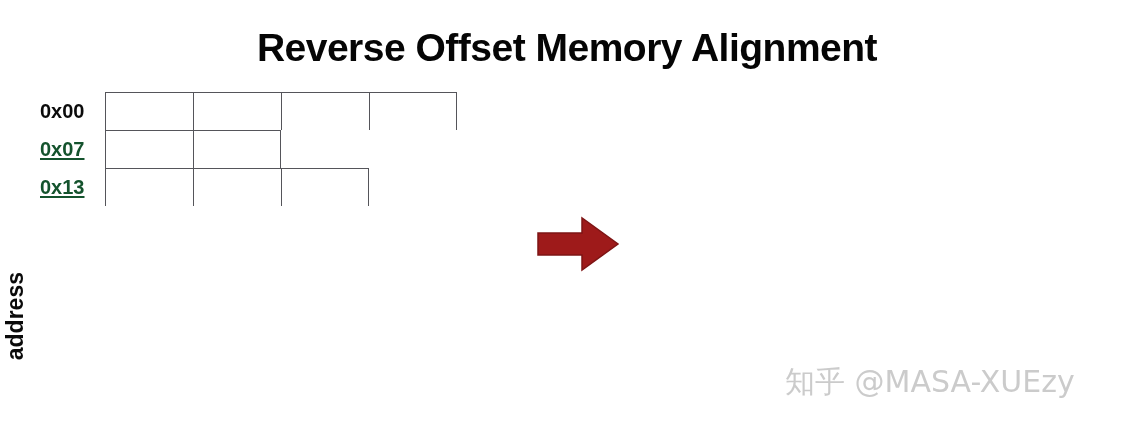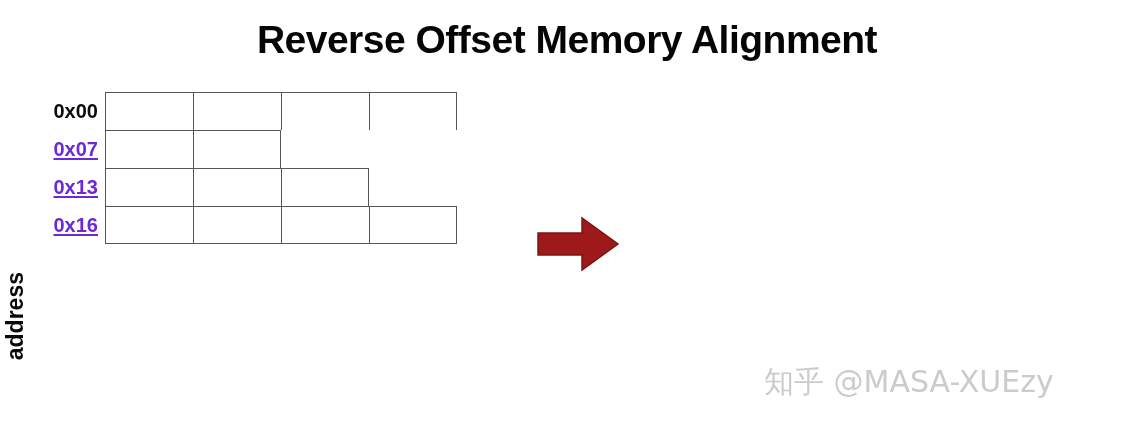--- a/index.html
+++ b/index.html
@@ -2,21 +2,21 @@
 <html><head>
 <meta charset="utf-8">
 <style>
   html,body{margin:0;padding:0;background:#ffffff;}
   body{
     width:1134px;height:431px;position:relative;overflow:hidden;
     font-family:"Liberation Sans","DejaVu Sans",sans-serif;
     background:#ffffff;
   }
   #title{
-    position:absolute;left:0;top:18px;width:1134px;text-align:center;
+    position:absolute;left:0;top:26px;width:1134px;text-align:center;
     font-size:39px;font-weight:bold;color:#050505;letter-spacing:-0.5px;
     font-family:"Liberation Sans","DejaVu Sans",sans-serif;
   }
 
   
   .panel{position:absolute;top:92px;}
   #panel-left{left:0px;}
   #panel-right{left:612px;}
 
   .axis-label{
@@ -24,41 +24,41 @@
     font-size:23px;font-weight:bold;color:#0a0a0a;
     writing-mode:vertical-rl;transform:rotate(180deg);
     letter-spacing:0px;
   }
 
   .rows{position:absolute;top:0;}
   #panel-left .rows{left:40px;}
 
   .row{position:relative;height:38px;display:flex;align-items:center;}
   .addr{
-    width:58px;text-align:right;padding-right:7px;
+    width:58px;padding-right:7px;
     font-size:20px;font-weight:bold;color:#0b0b0b;
     white-space:nowrap;line-height:1;
   }
-  .addr.red{color:#6d28d9;text-decoration:underline;text-underline-offset:2px;}
+  .addr.red{color:#14532d;text-decoration:underline;text-underline-offset:2px;}
 
   .cells{position:relative;height:38px;display:flex;}
   .cell{
     width:88px;height:38px;box-sizing:border-box;
     border-left:1.6px solid #55555a;border-top:1.6px solid #55555a;
     background:#ffffff;
   }
   .cell.last{border-right:1.6px solid #55555a;}
   .row.bottom .cell{border-bottom:1.6px solid #55555a;}
 
   
   #arrow{position:absolute;left:536px;top:216px;width:84px;height:56px;}
 
   
   #watermark{
-    position:absolute;left:764px;top:362px;
+    position:absolute;left:785px;top:362px;
     font-size:30px;color:#c9c9c9;font-weight:500;
     white-space:nowrap;opacity:.95;
     font-family:"DejaVu Sans",sans-serif;
     pointer-events:none;z-index:9;
   }
 </style>
 </head>
 <body>
 
 <div id="title">Reverse Offset Memory Alignment</div>
@@ -83,29 +83,20 @@
         </div>
       </div>
       <div class="row">
         <div class="addr red">0x13</div>
         <div class="cells">
           <div class="cell"></div>
           <div class="cell"></div>
           <div class="cell last"></div>
         </div>
       </div>
-      <div class="row bottom">
-        <div class="addr red">0x16</div>
-        <div class="cells">
-          <div class="cell"></div>
-          <div class="cell"></div>
-          <div class="cell"></div>
-          <div class="cell last"></div>
-        </div>
-      </div>
     </div>
 </div>
 
 <svg id="arrow" viewBox="0 0 84 56" xmlns="http://www.w3.org/2000/svg">
   <polygon points="2,17 46,17 46,2 82,28 46,54 46,39 2,39" fill="#9e1a1a" stroke="#7e1414" stroke-width="1.5"></polygon>
 </svg>
 
 <div class="panel" id="panel-right">
   
   

